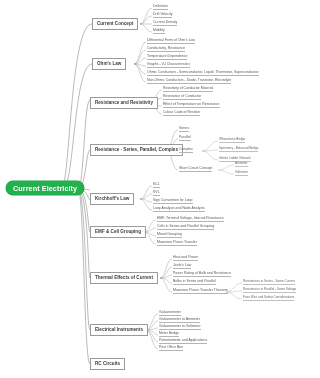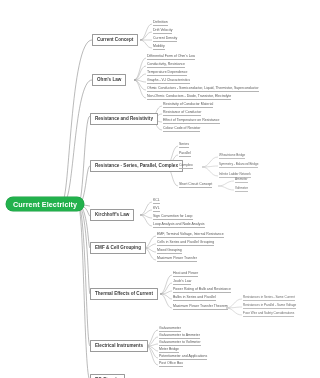--- a/index.html
+++ b/index.html
@@ -13,21 +13,20 @@
     position: relative;
     overflow: hidden;
     font-family: "Liberation Sans", sans-serif;
     color: #4a4a4a;
   }
   #map {
     position: absolute;
     inset: 0;
     width: 300px;
     height: 340px;
-    margin-top: 16px;
   }
   svg.links {
     position: absolute;
     left: 0;
     top: 0;
     width: 300px;
     height: 378px;
     pointer-events: none;
   }
   .node {

